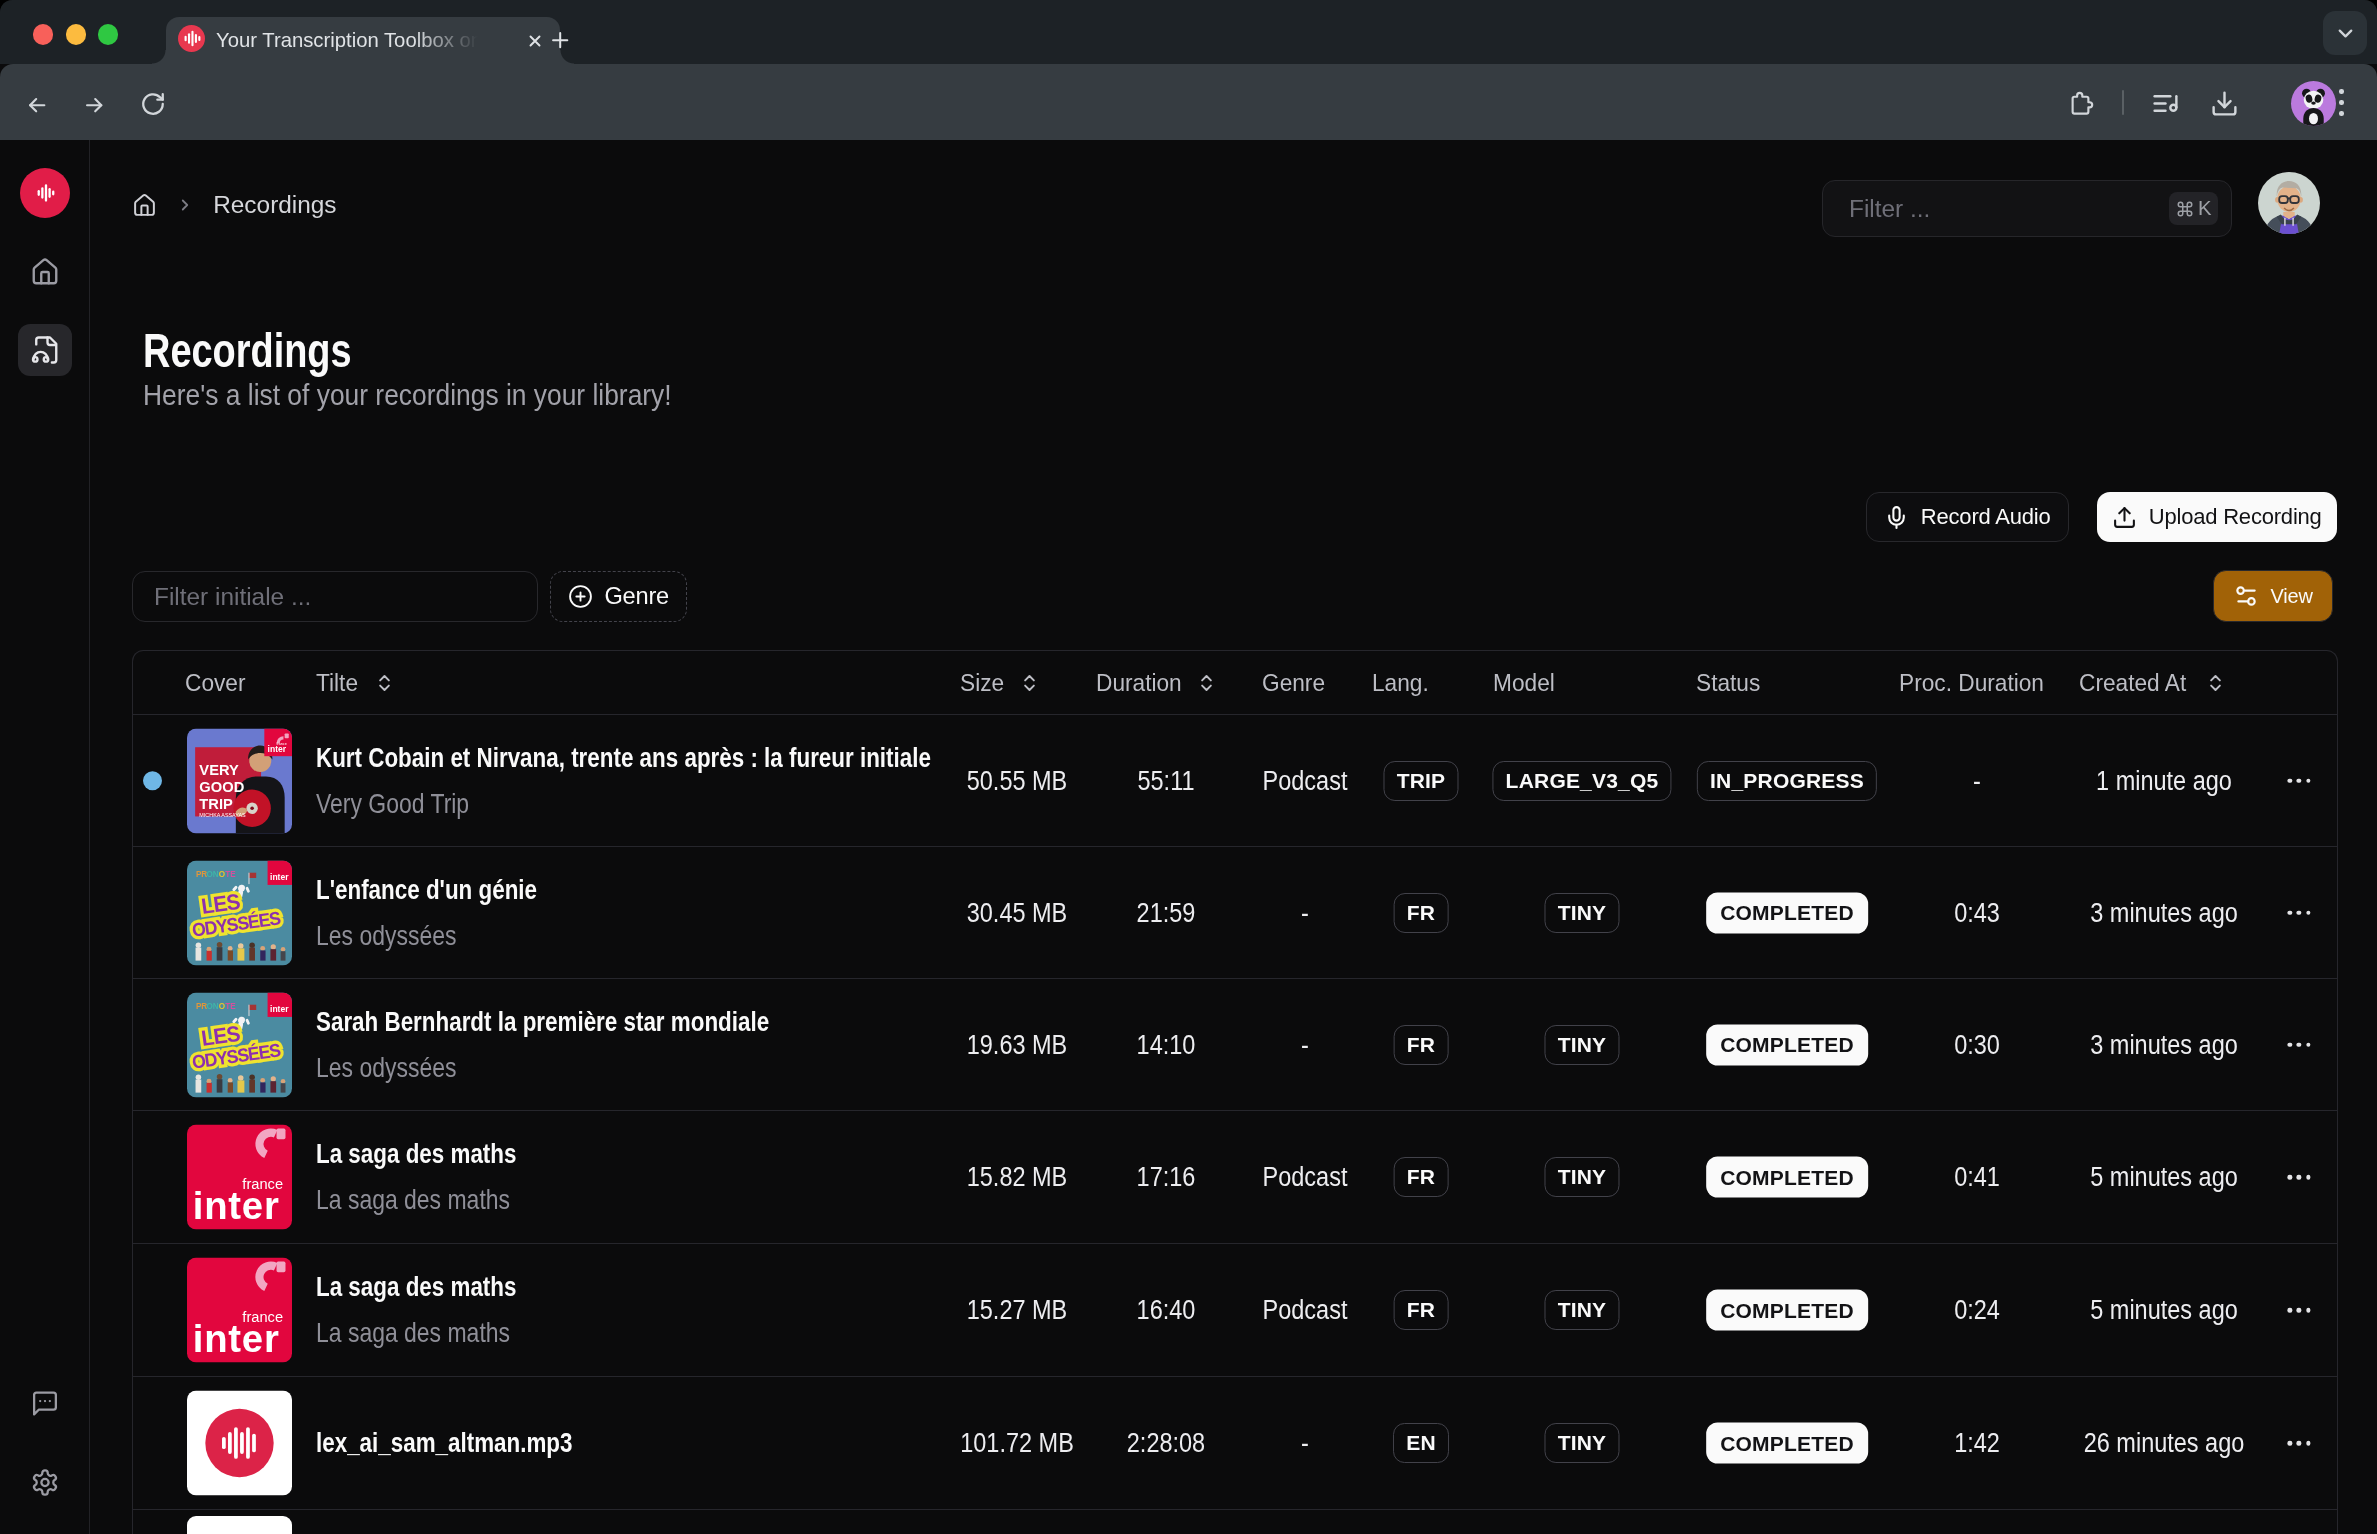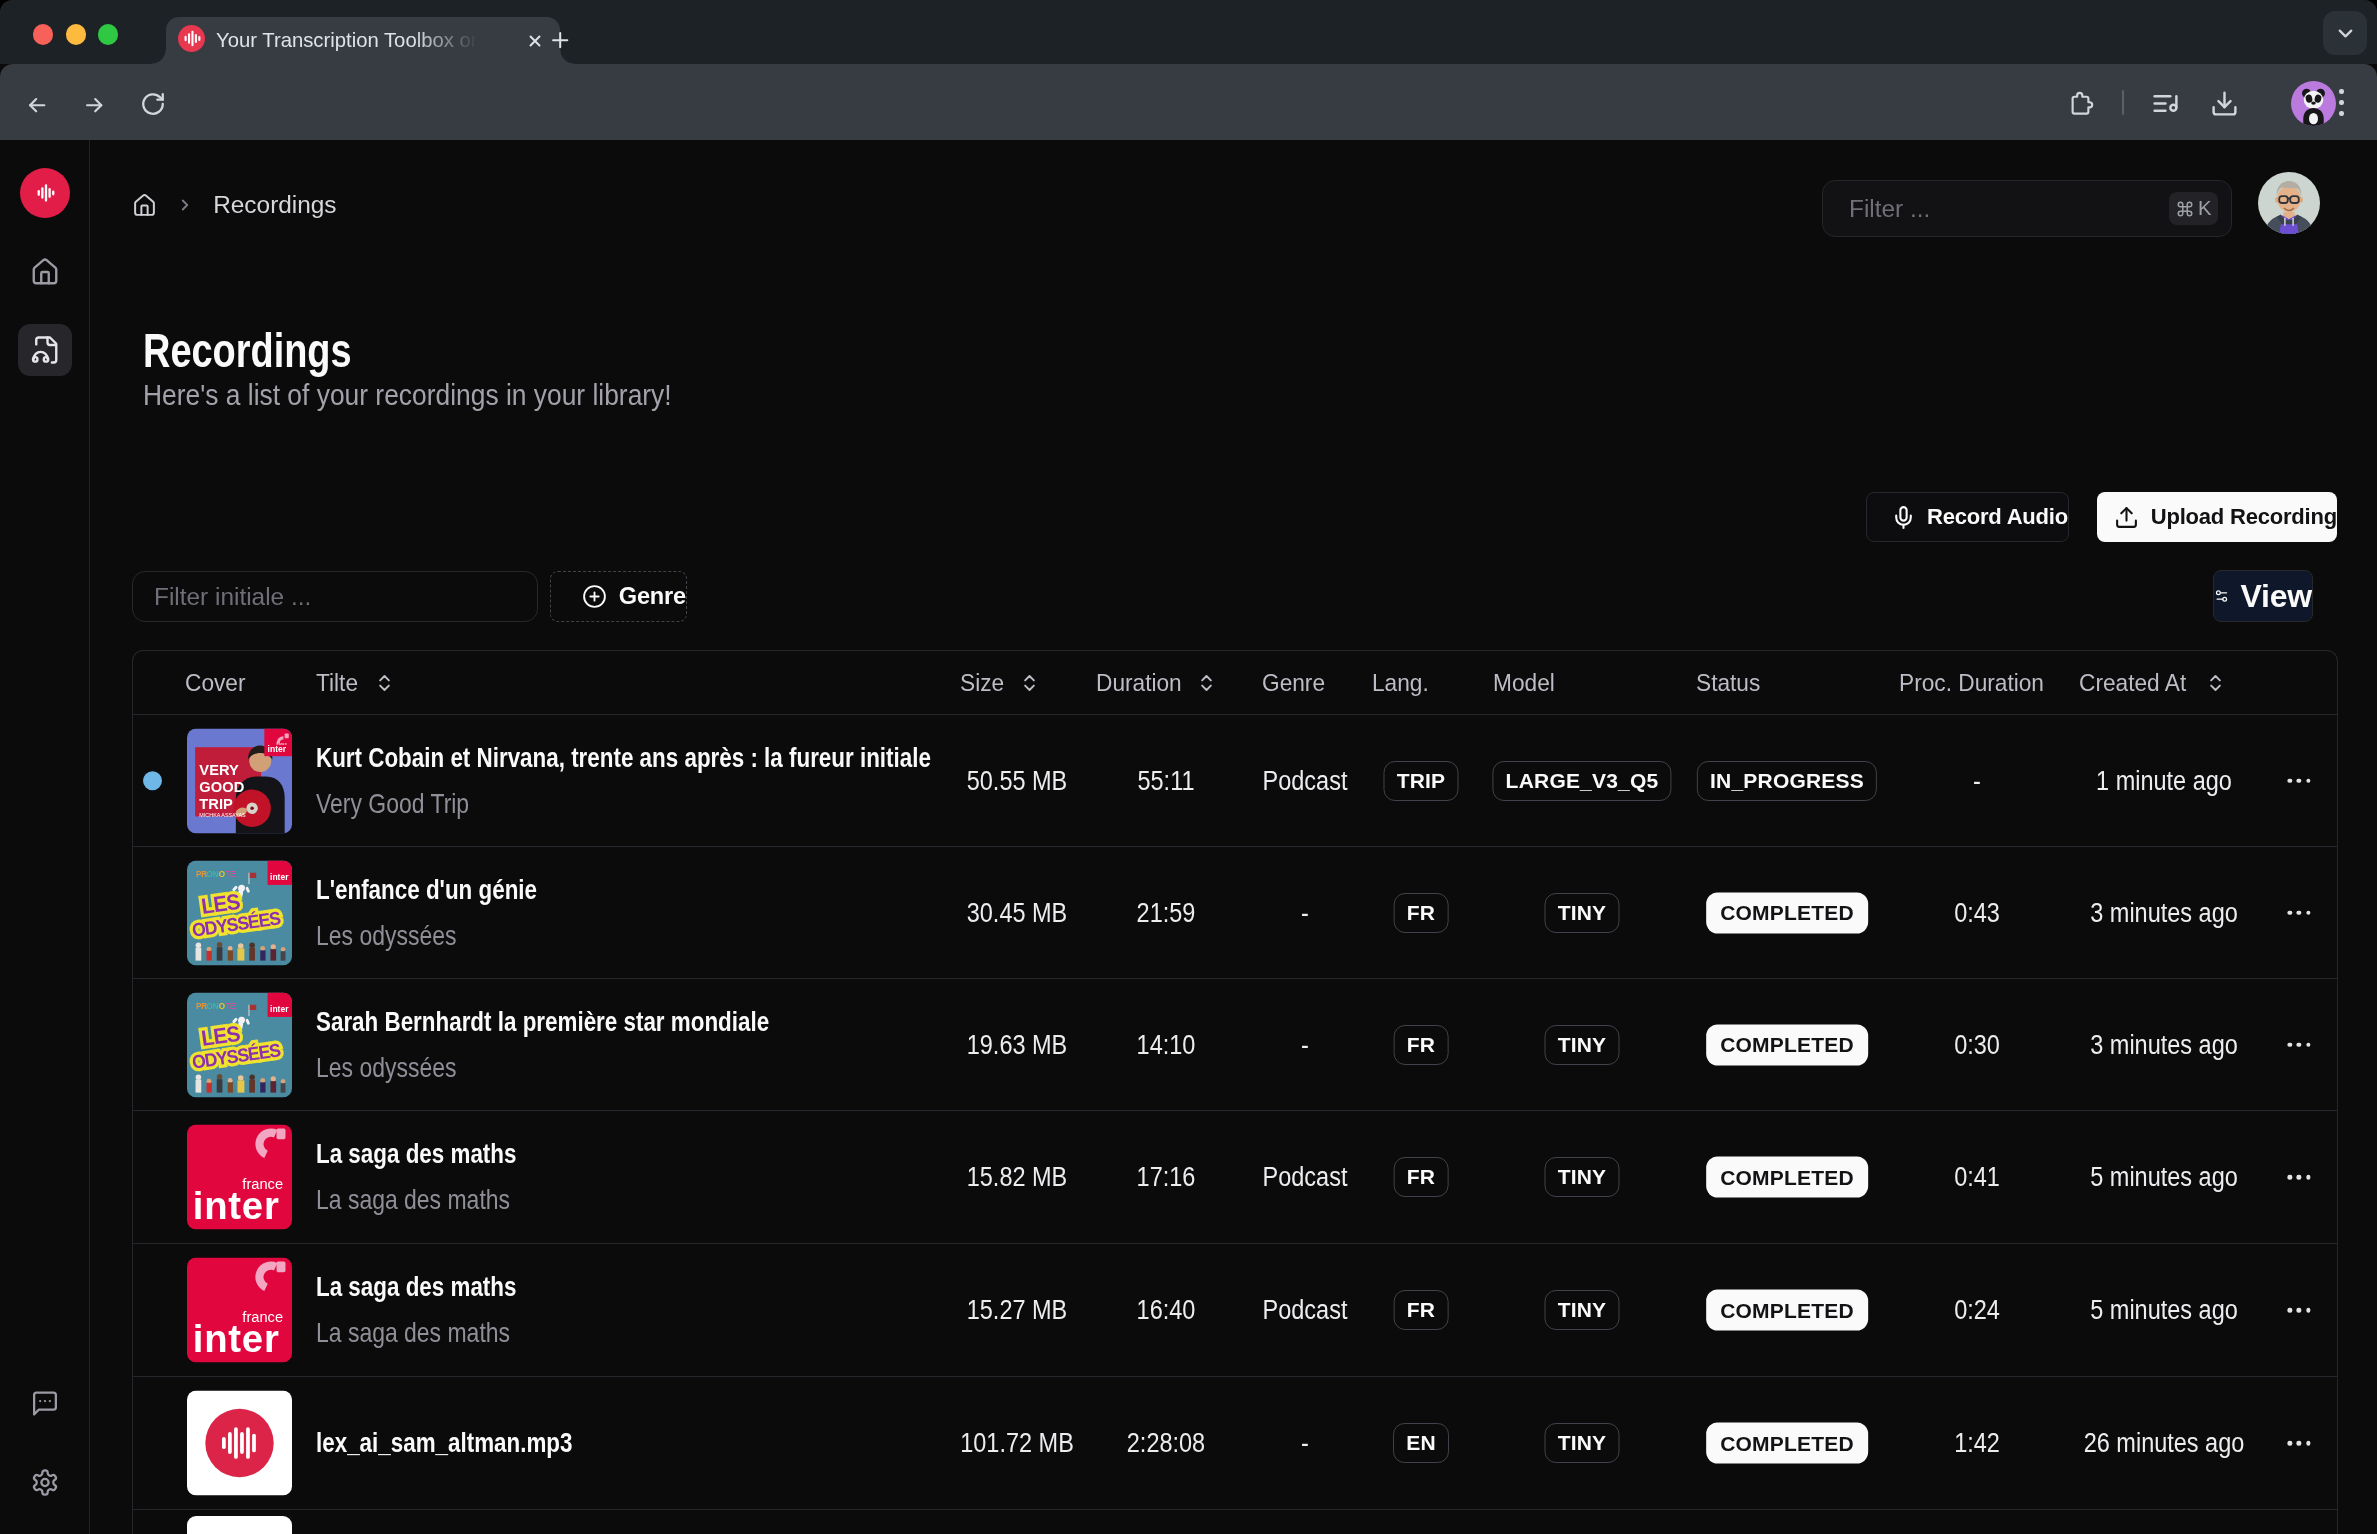--- a/index.html
+++ b/index.html
@@ -30,26 +30,26 @@
 #crumb{position:absolute;left:132px;top:191px;display:flex;align-items:center}
 #crumbtxt{font-size:24.4px;color:#d6d7db;margin-left:19.5px}
 #search{position:absolute;left:1822px;top:180px;width:410px;height:57px;background:#121214;border:1.6px solid #26262a;border-radius:13px;display:flex;align-items:center;padding:0 13px 0 26px}
 #search span.ph{font-size:24.4px;color:#6f6f78;flex:1}
 #kbd{display:flex;align-items:center;gap:4.1px;background:#232327;border-radius:8.1px;height:32.5px;padding:0 6.5px;color:#9da0a6;font-size:20.3px}
 #avatar{position:absolute;left:2258px;top:172px;width:62px;height:62px;border-radius:50%;overflow:hidden}
 
 #h1{position:absolute;left:143px;top:323px;font-size:48px;font-weight:700;color:#fafafa;transform:scaleX(.79);transform-origin:0 0}
 #hsub{position:absolute;left:143px;top:379px;font-size:29px;color:#a2a2aa;transform:scaleX(.91);transform-origin:0 0}
 
-.btn{position:absolute;display:flex;align-items:center;justify-content:flex-end;border-radius:8px;font-weight:700;font-size:22px;gap:11.4px;white-space:nowrap;letter-spacing:-0.2px}
+.btn{position:absolute;display:flex;align-items:center;justify-content:center;border-radius:13px;font-weight:400;font-size:22px;gap:11.4px;white-space:nowrap;letter-spacing:-0.2px}
 #recbtn{left:1866px;top:492px;width:203px;height:50px;background:#0d0d0f;border:1.6px solid #28282c;color:#fafafa}
 #upbtn{left:2097px;top:492px;width:240px;height:50px;background:#fafafa;color:#121214}
 #filter{position:absolute;left:132px;top:571px;width:406px;height:51px;border:1.6px solid #28282c;border-radius:13px;display:flex;align-items:center;padding-left:21px;font-size:24.4px;color:#6f6f78}
 #genrebtn{left:550px;top:571px;width:137px;height:51px;border:1.6px dashed #43434b;background:#0b0b0c;color:#fafafa;font-size:23.6px}
-#viewbtn{left:2213px;top:570px;width:100px;height:52px;background:#0f172a;border:1.6px solid #28282c;color:#fafafa;font-size:32px}
+#viewbtn{left:2213px;top:570px;width:120px;height:52px;background:#a16207;border:1.6px solid #28282c;color:#fafafa;font-size:20px}
 
 #table{position:absolute;left:132px;top:650px;width:2206px;height:884px;border:0.8px solid #26262c;border-bottom:none;border-radius:11.4px 11.4px 0 0}
 #thead{position:relative;height:64px;border-bottom:0.8px solid #26262c}
 .th{position:absolute;top:50%;transform:translateY(-50%) scaleX(.93);font-size:24.4px;font-weight:500;color:#bdbec5;white-space:nowrap;transform-origin:0 50%}
 .sorti{position:absolute;top:50%;transform:translateY(-50%)}
 .row{position:relative;border-bottom:0.8px solid #26262c}
 .cover{position:absolute;left:54px;width:105px;height:105px;border-radius:9px;overflow:hidden;top:50%;transform:translateY(-50%)}
 .tinfo{position:absolute;left:183px;top:50%;transform:translateY(-50%)}
 .tinfo h3{font-size:28px;font-weight:700;color:#fafafa;white-space:nowrap;transform:scaleX(.8);transform-origin:0 50%}
 .tinfo p{font-size:28px;color:#8f8f98;margin-top:14px;transform:scaleX(.82);transform-origin:0 50%}

